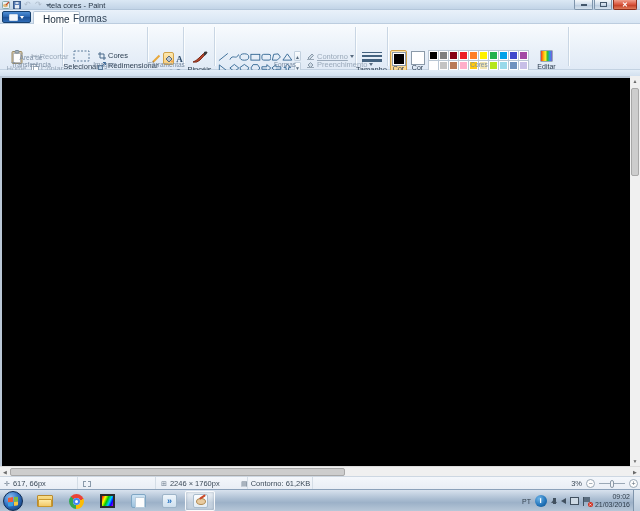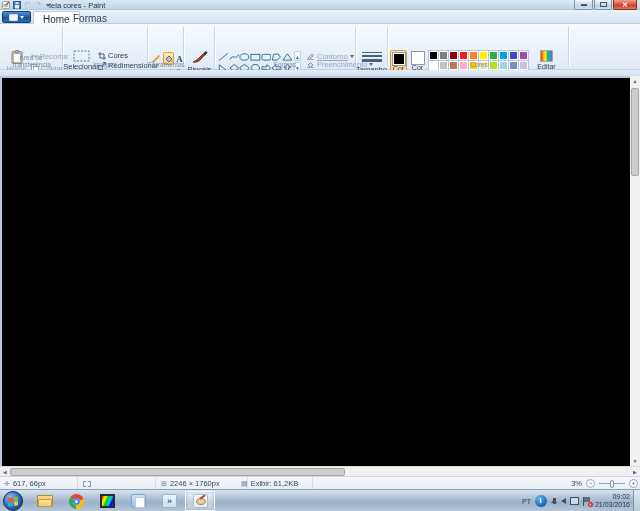--- a/index.html
+++ b/index.html
@@ -535,21 +535,21 @@
     </div>
     <div class="seg" style="left:79px; width:77px;">
       <span class="selbox"></span>
     </div>
     <div class="seg" style="left:157px; width:91px;">
       <span class="sicon">⊞</span>
       <span>2246 × 1760px</span>
     </div>
     <div class="seg" style="left:237px; width:76px;">
       <span class="sicon">▤</span>
-      <span>Exibir: 61,2KB</span>
+      <span>Contorno: 61,2KB</span>
     </div>
     <div id="zoomctl">
       <span>3%</span>
       <span class="zbtn">−</span>
       <span class="ztrack">
           <span class="zthumb"></span>
         </span>
       <span class="zbtn">+</span>
     </div>
   </div>

